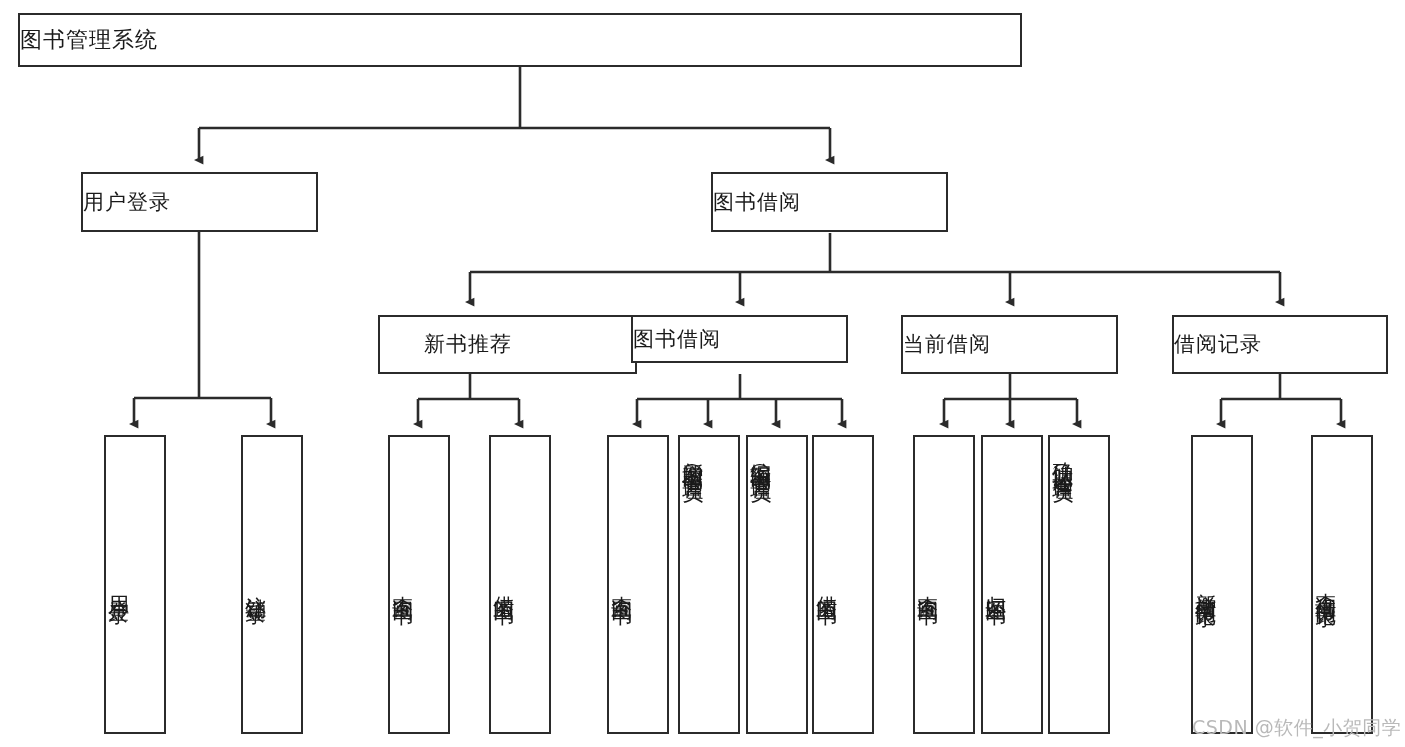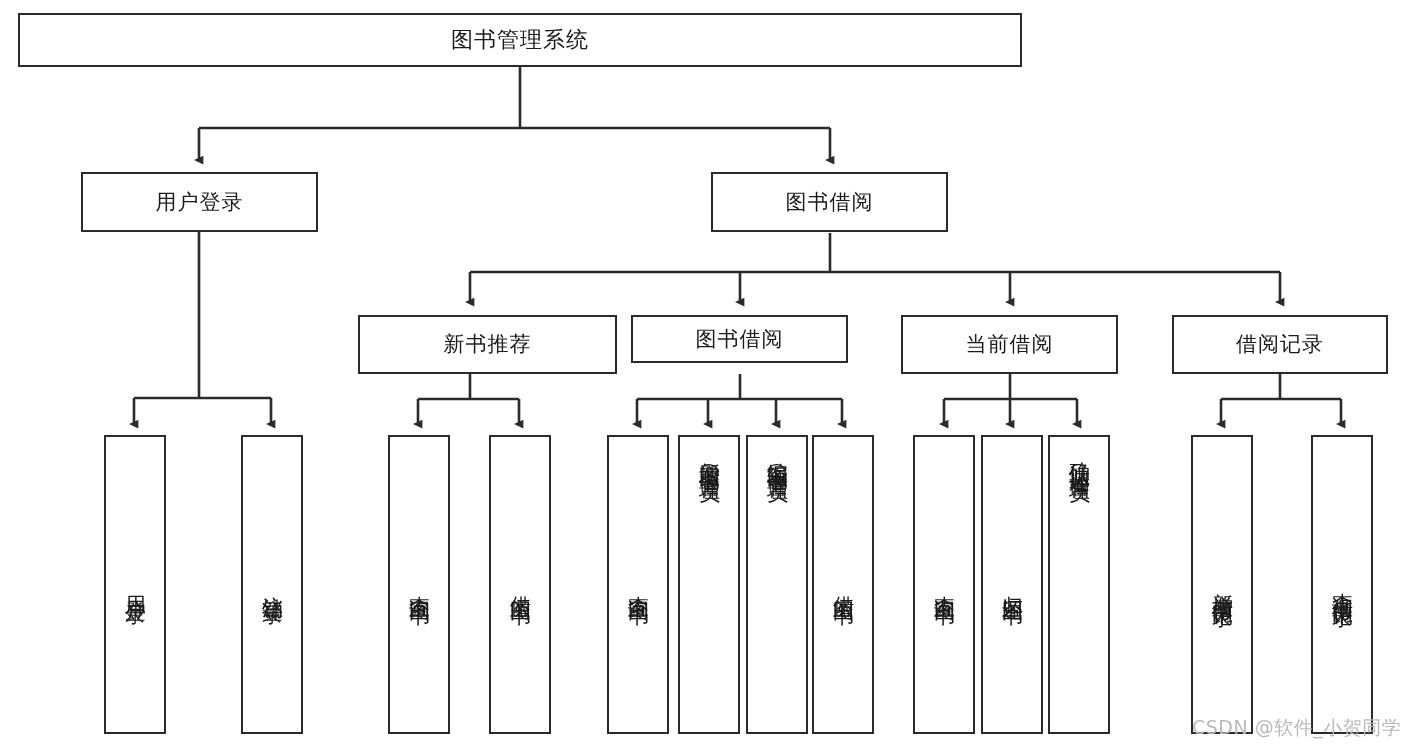--- a/index.html
+++ b/index.html
@@ -26,21 +26,20 @@
     height: 747px;
     pointer-events: none;
   }
   .node {
     position: absolute;
     box-sizing: border-box;
     background: #ffffff;
     border: 2px solid #2b2b2b;
     display: flex;
     align-items: center;
-    justify-content: center;
     color: #1a1a1a;
   }
   .node .label {
     display: block;
     text-align: center;
     line-height: 1.05;
     white-space: nowrap;
   }
   
   .node.h .label {
@@ -139,21 +138,21 @@
   </div>
 
   <div class="node h" style="left:81px; top:172px; width:237px; height:60px;">
     <span class="label">用户登录</span>
   </div>
 
   <div class="node h" style="left:711px; top:172px; width:237px; height:60px;">
     <span class="label">图书借阅</span>
   </div>
 
-  <div class="node h" style="left:358px; top:315px; width:259px; height:59px;">
+  <div class="node h" style="left:378px; top:315px; width:259px; height:59px;padding-left:44px;">
     <span class="label">新书推荐</span>
   </div>
 
   <div class="node h" style="left:631px; top:315px; width:217px; height:48px;">
     <span class="label">图书借阅</span>
   </div>
 
   <div class="node h" style="left:1172px; top:315px; width:216px; height:59px;">
     <span class="label">借阅记录</span>
   </div>

